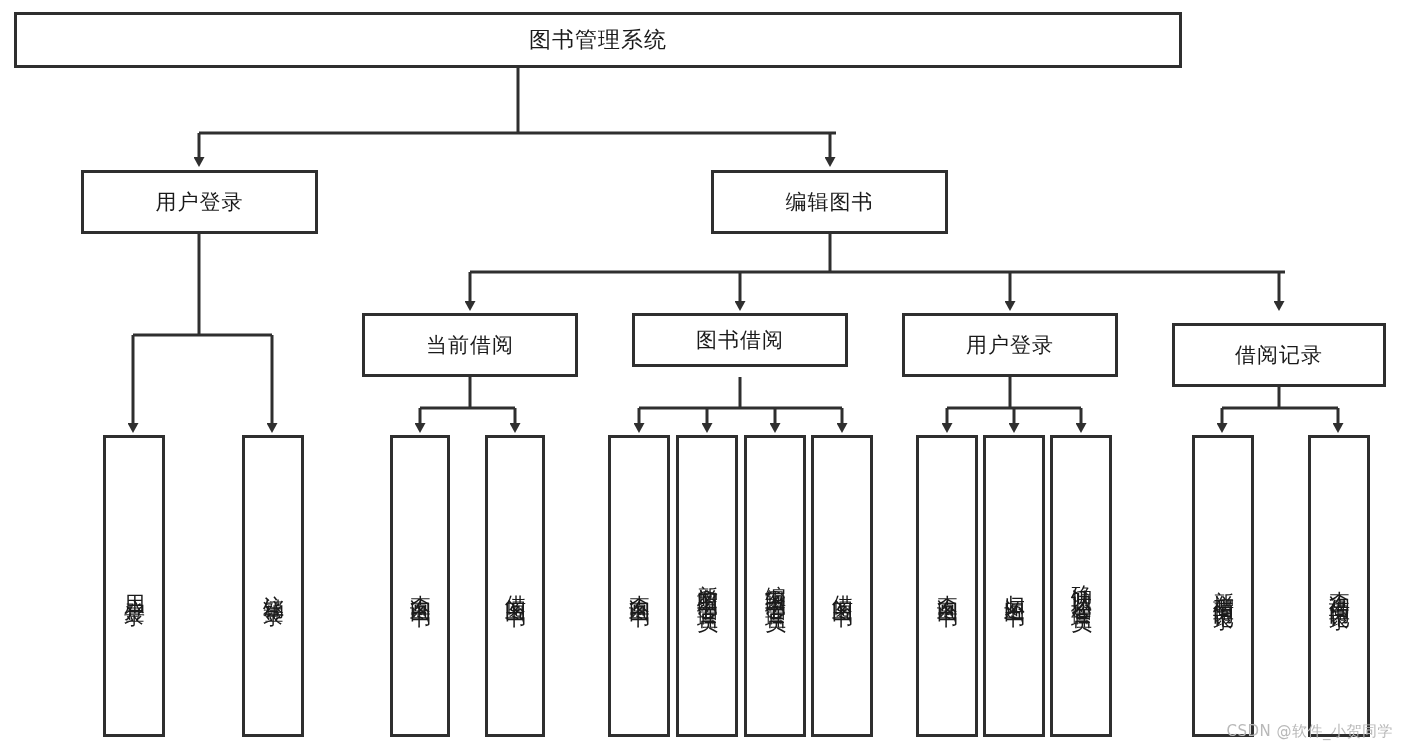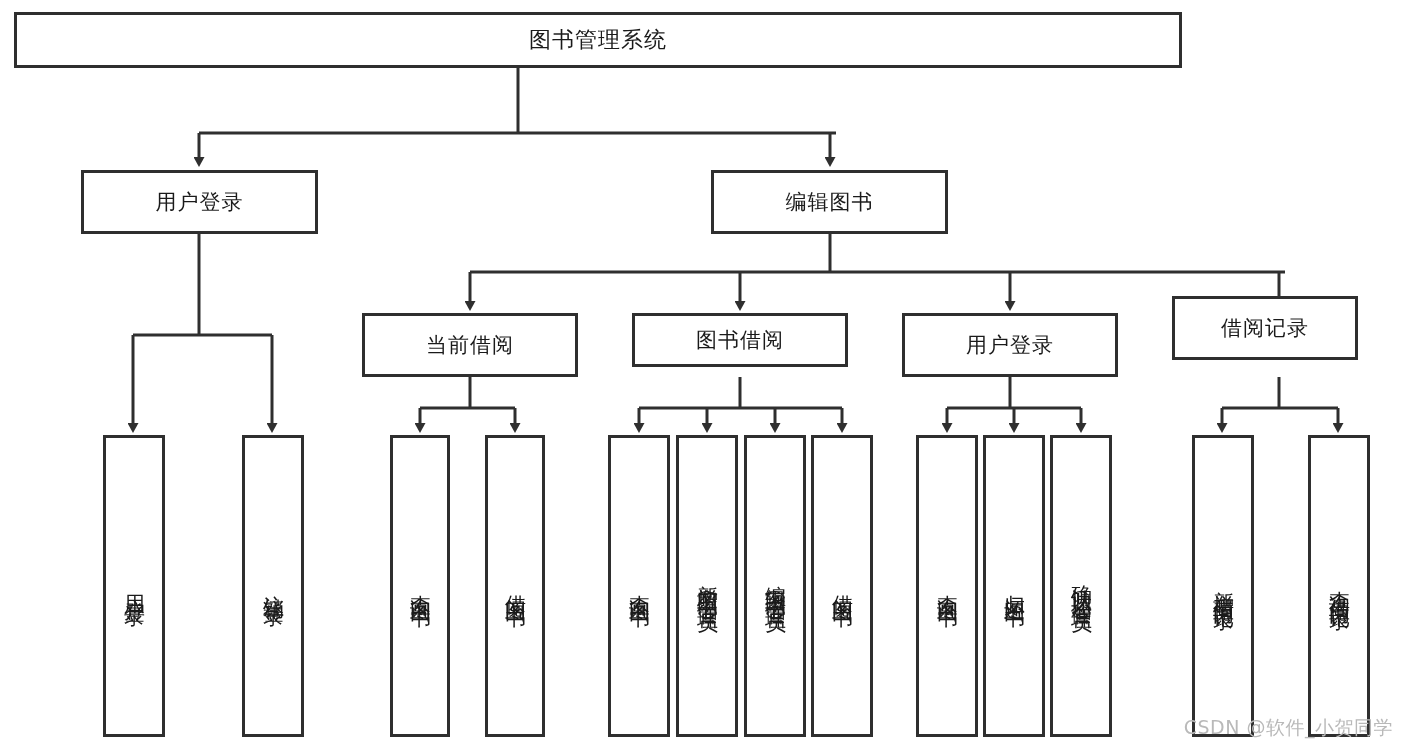--- a/index.html
+++ b/index.html
@@ -50,21 +50,21 @@
     left: 0;
     top: 0;
     width: 1405px;
     height: 747px;
     pointer-events: none;
   }
   .watermark {
     position: absolute;
     right: 12px;
     bottom: 6px;
-    font-size: 19px;
+    font-size: 15px;
     color: #b9b9b9;
     letter-spacing: 0.5px;
     white-space: nowrap;
   }
 </style>
 </head>
 <body>
 
 <div id="canvas">
 
@@ -131,21 +131,21 @@
 
   <div class="node h" style="left:362px; top:313px; width:216px; height:64px;">
     <span class="label">当前借阅</span>
   </div>
   <div class="node h" style="left:632px; top:313px; width:216px; height:54px;">
     <span class="label">图书借阅</span>
   </div>
   <div class="node h" style="left:902px; top:313px; width:216px; height:64px;">
     <span class="label">用户登录</span>
   </div>
-  <div class="node h" style="left:1172px; top:296px; width:186px; height:64px;">
+  <div class="node h" style="left:1172px; top:323px; width:214px; height:64px;">
     <span class="label">借阅记录</span>
   </div>
 
   <div class="node v" style="left:103px; top:435px; width:62px; height:302px;">
     <span class="label">用户登录</span>
   </div>
   <div class="node v" style="left:242px; top:435px; width:62px; height:302px;">
     <span class="label">注销登录</span>
   </div>
 

